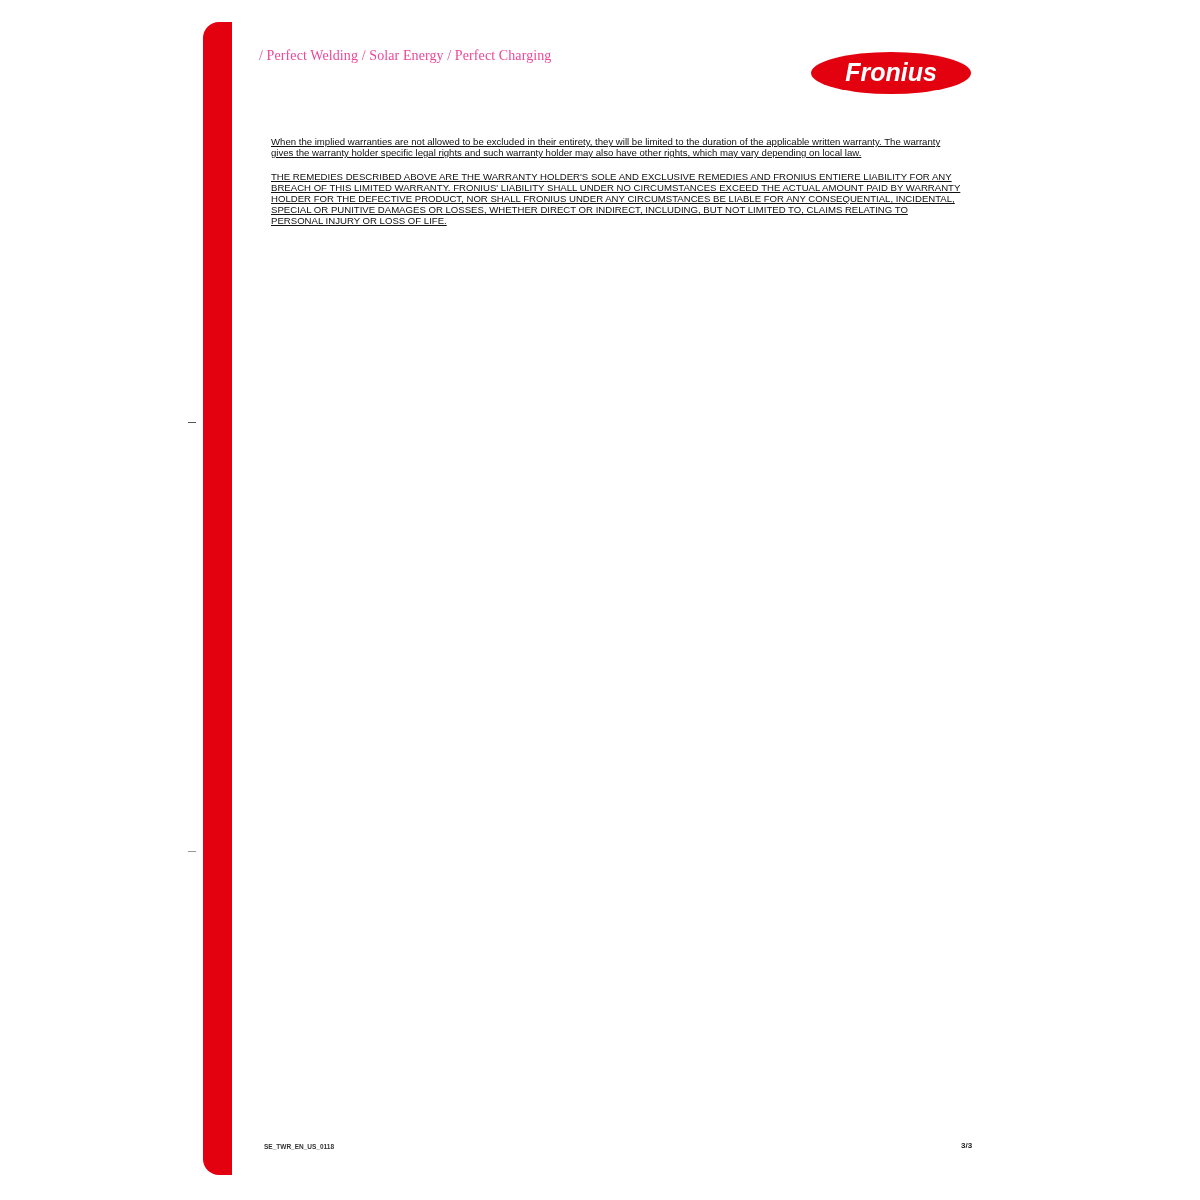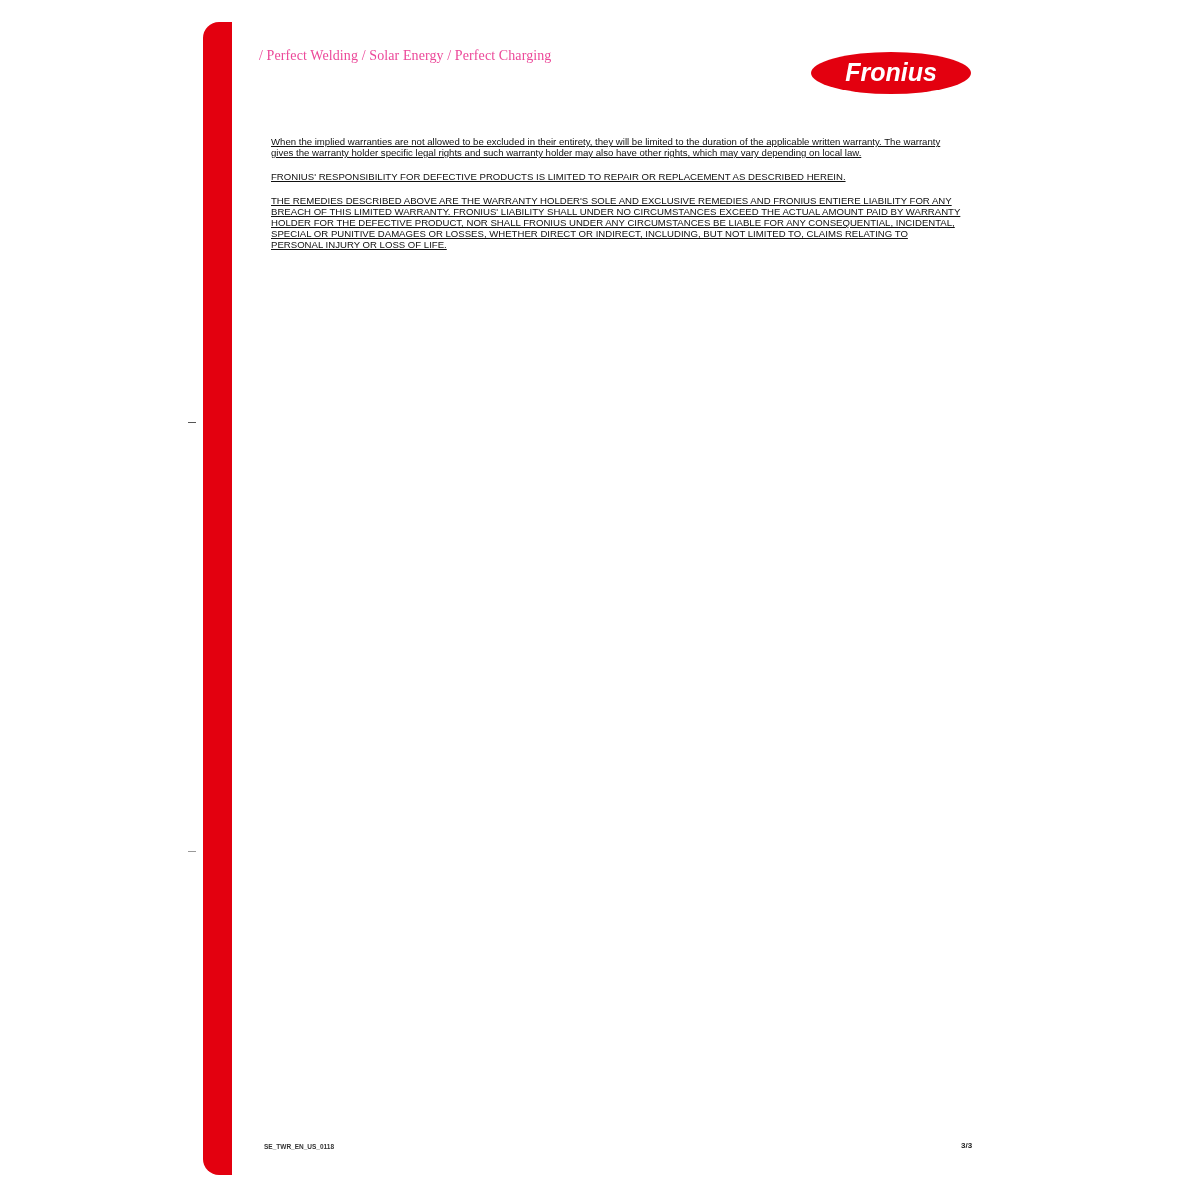--- a/index.html
+++ b/index.html
@@ -27,18 +27,17 @@
 
 <div class="logo">
   <svg width="162" height="44" viewBox="0 0 162 44">
     <ellipse cx="81" cy="22" rx="80" ry="21" fill="#e3000f"></ellipse>
     <text x="81" y="30" text-anchor="middle" font-family="Liberation Sans, sans-serif" font-size="25" font-style="italic" font-weight="bold" fill="#ffffff">Fronius</text>
   </svg>
 </div>
 
 <div class="body-text">
   <p>When the implied warranties are not allowed to be excluded in their entirety, they will be limited to the duration of the applicable written warranty. The warranty gives the warranty holder specific legal rights and such warranty holder may also have other rights, which may vary depending on local law.</p>
-  <p>FRONIUS' RESPONSIBILITY FOR DEFECTIVE PRODUCTS IS LIMITED TO REPAIR OR REPLACEMENT AS DESCRIBED HEREIN.</p>
   <p>THE REMEDIES DESCRIBED ABOVE ARE THE WARRANTY HOLDER'S SOLE AND EXCLUSIVE REMEDIES AND FRONIUS ENTIERE LIABILITY FOR ANY BREACH OF THIS LIMITED WARRANTY. FRONIUS' LIABILITY SHALL UNDER NO CIRCUMSTANCES EXCEED THE ACTUAL AMOUNT PAID BY WARRANTY HOLDER FOR THE DEFECTIVE PRODUCT, NOR SHALL FRONIUS UNDER ANY CIRCUMSTANCES BE LIABLE FOR ANY CONSEQUENTIAL, INCIDENTAL, SPECIAL OR PUNITIVE DAMAGES OR LOSSES, WHETHER DIRECT OR INDIRECT, INCLUDING, BUT NOT LIMITED TO, CLAIMS RELATING TO PERSONAL INJURY OR LOSS OF LIFE.</p>
 </div>
 
 <div class="footer-left">SE_TWR_EN_US_0118</div>
 <div class="footer-right">3/3</div>
 
 </body></html>

